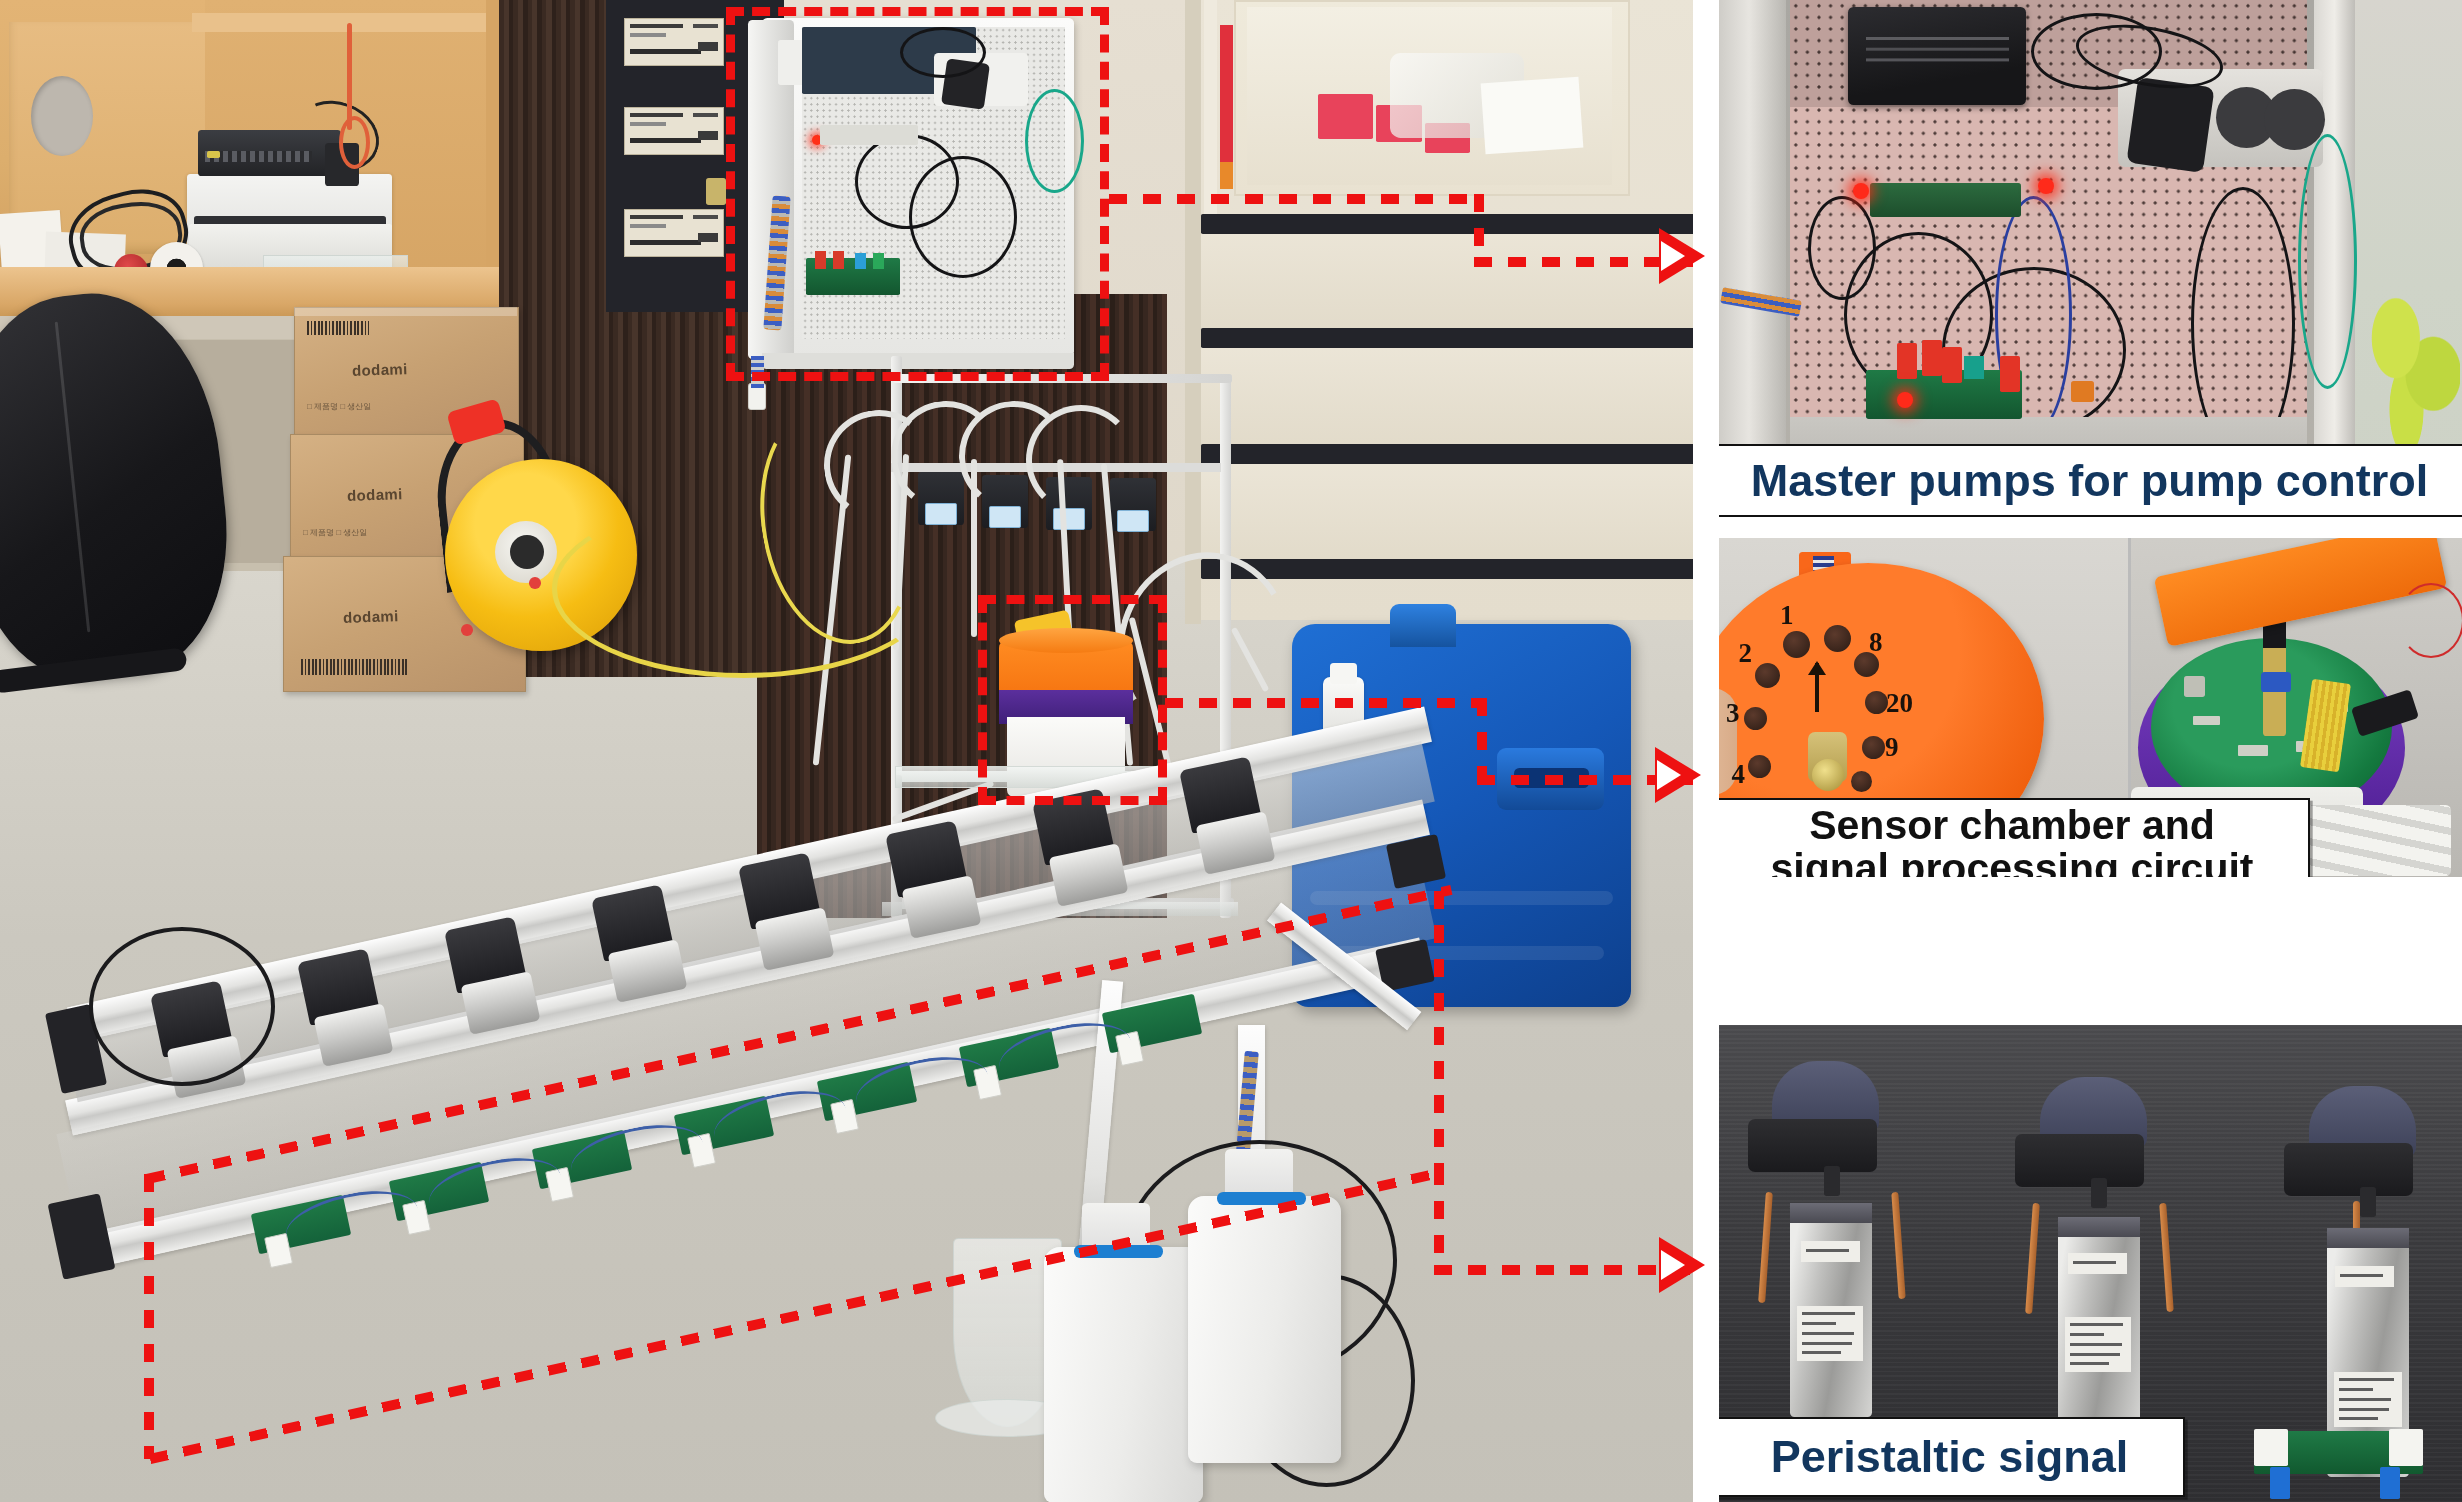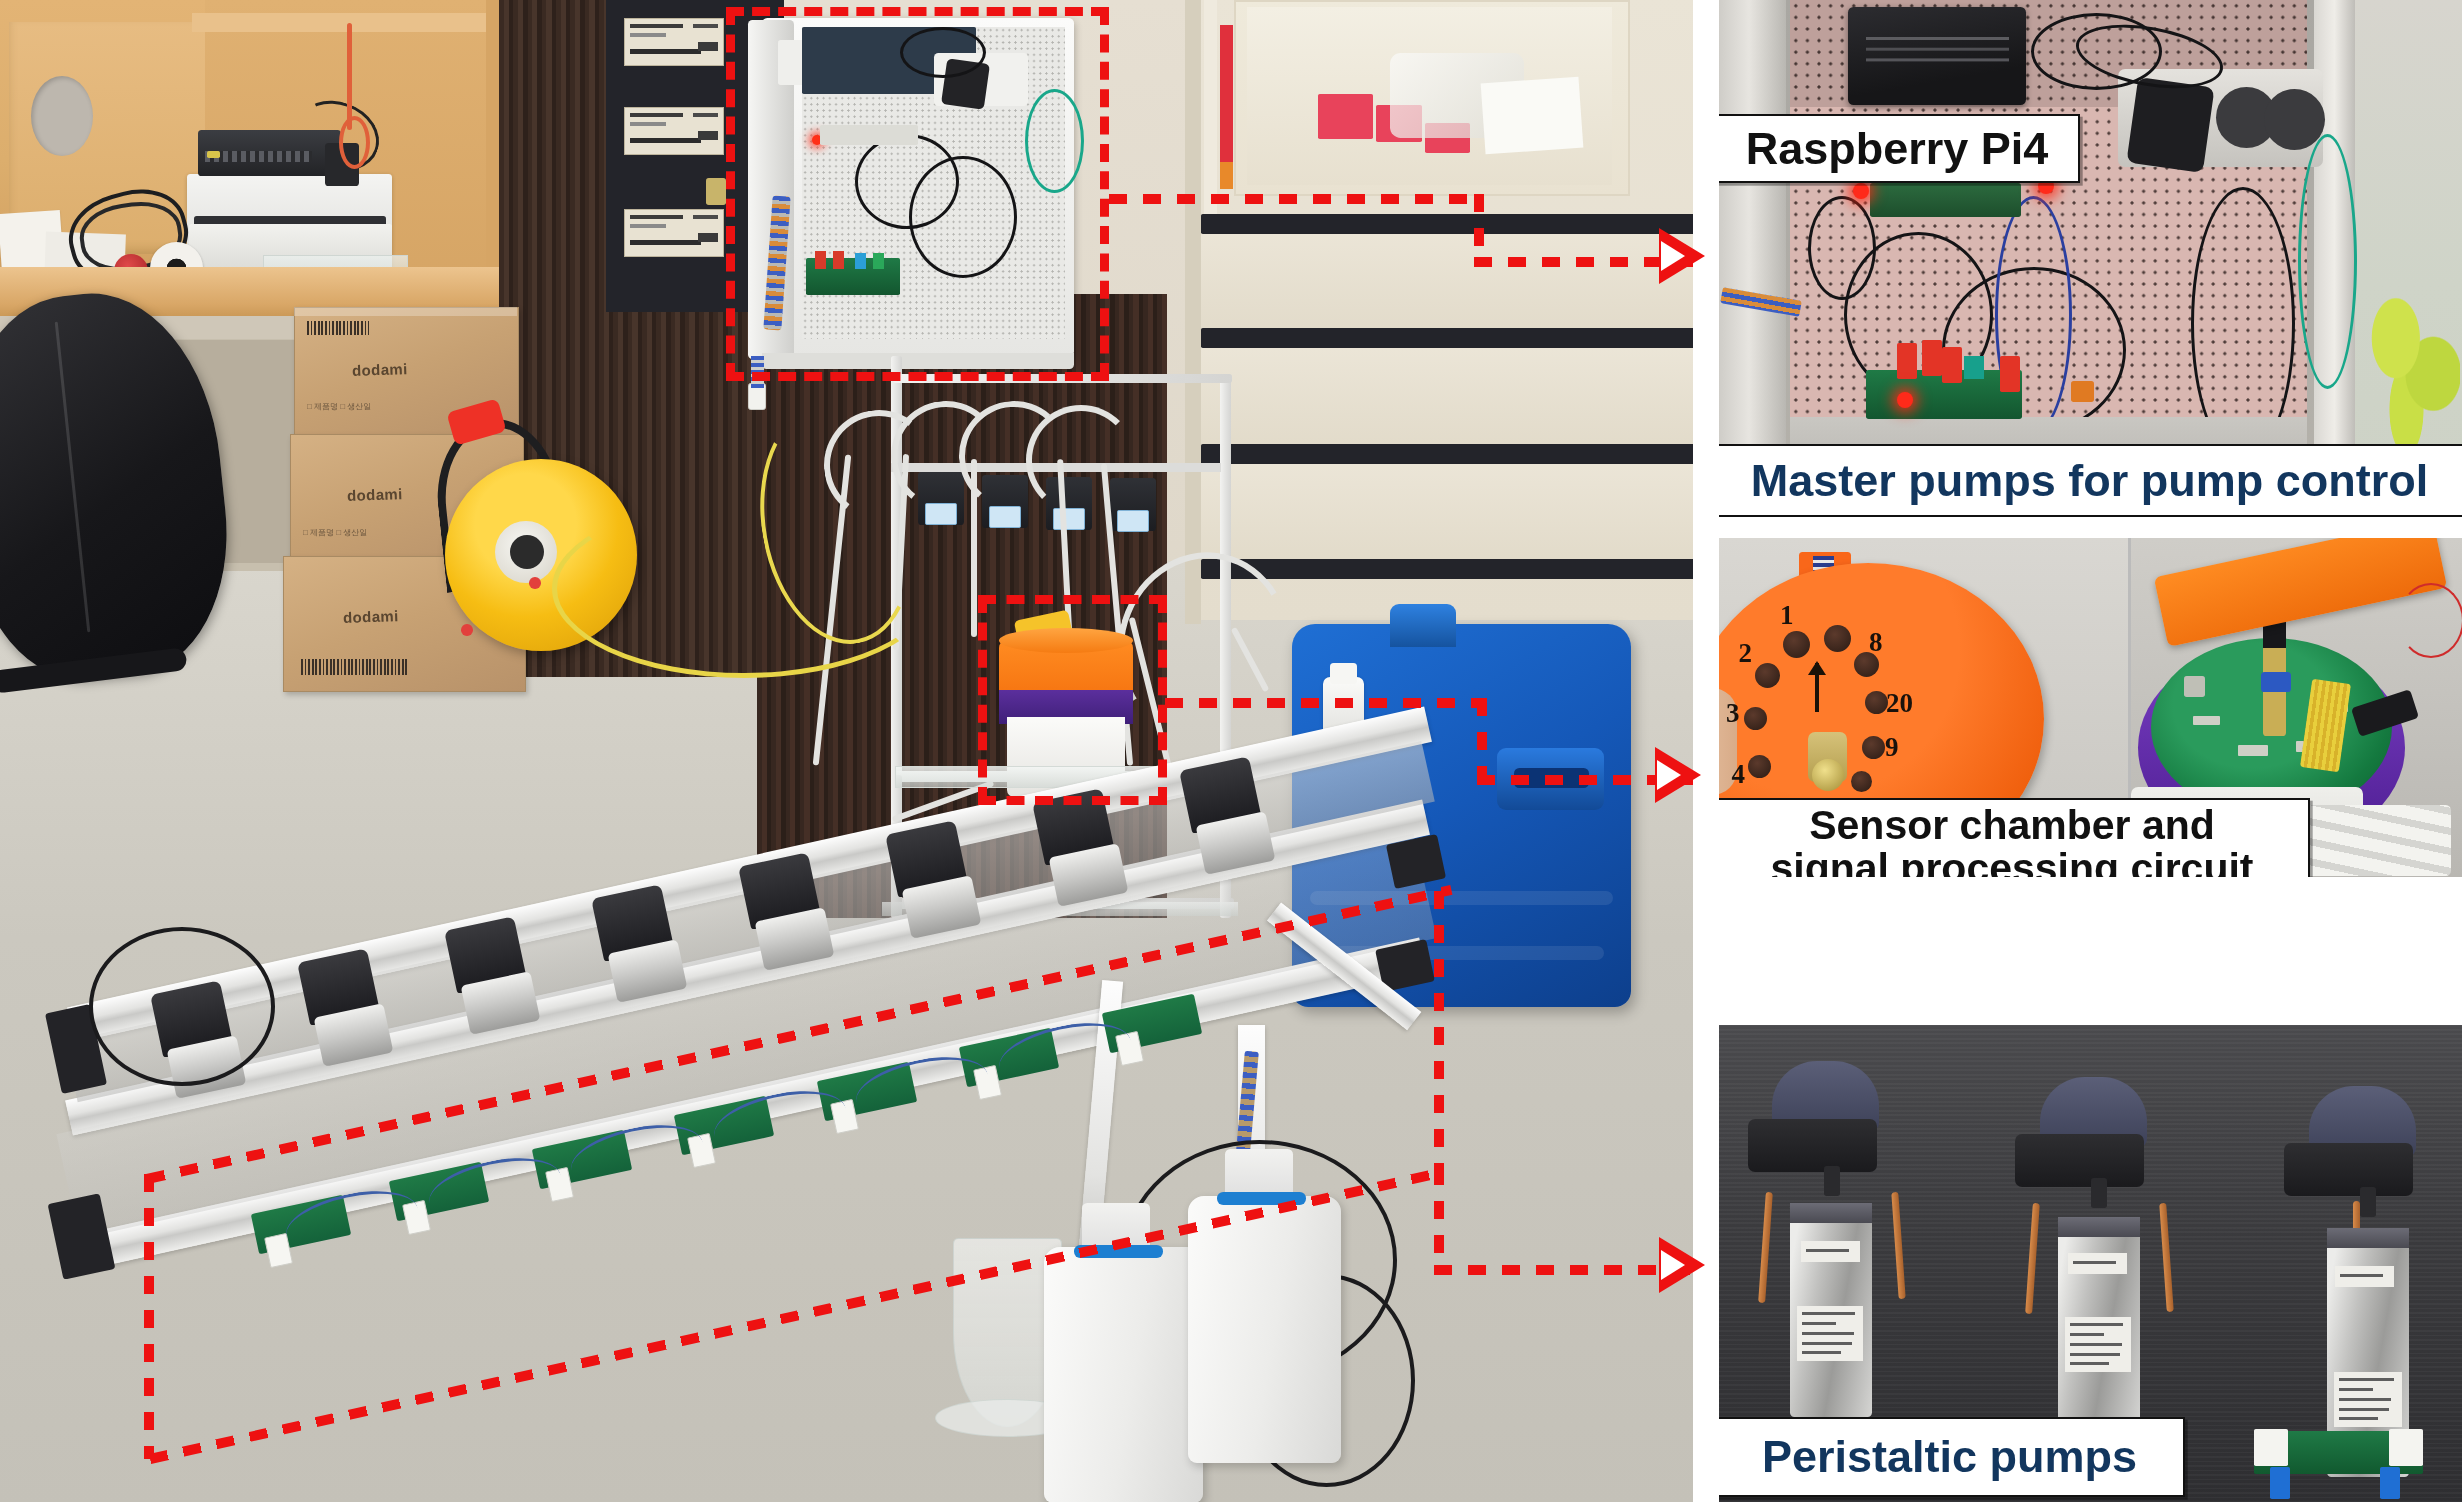--- a/index.html
+++ b/index.html
@@ -633,23 +633,20 @@
     <div class="p1-base"></div>
     <div class="p1-greenpcb"></div>
     <div class="relay" style="left:178px;top:343px;"></div>
     <div class="relay" style="left:203px;top:340px;"></div>
     <div class="relay" style="left:223px;top:347px;"></div>
     <div class="relay" style="left:281px;top:356px;"></div>
     <div style="position:absolute;left:245px;top:356px;width:19.6px;height:23px;background:#17a08c;"></div>
     <div class="led" style="left:178px;top:392px;"></div>
     <div style="position:absolute;left:352px;top:381px;width:23px;height:21.4px;background:#e07a22;border-radius:2.7px;"></div>
 
-    <div class="cap-box" style="left:-4.5px;top:114px;width:365px;height:69px;">
-      <span class="cap-txt" style="font-size:45px;color:#111;">Raspberry Pi4</span>
-    </div>
     <div class="cap-box plain" style="left:-4.5px;top:444px;width:750px;height:73px;border-width:2.7px;">
       <span class="cap-txt" style="font-size:45px;color:#12365e;">Master pumps for pump control</span>
     </div>
   </div>
 
   <div class="panel" style="left:1719px;top:538px;width:743px;height:339px;">
     <div class="p2-left"></div>
     <div class="p2-right"></div>
 
     <div class="disc-tab"></div>
@@ -758,18 +755,18 @@
         <i class="ln" style="top:36px;width:50px;"></i>
         <i class="ln" style="top:45px;width:39px;"></i>
       </div>
     <div class="p3-pcb" style="left:535px;top:406px;width:169px;height:43px;"></div>
     <div class="p3-conn" style="left:535px;top:404px;width:34px;height:37px;"></div>
     <div class="p3-conn" style="left:670px;top:404px;width:34px;height:37px;"></div>
     <div class="p3-blue" style="left:551px;top:442px;width:19.6px;height:32px;"></div>
     <div class="p3-blue" style="left:661px;top:442px;width:19.6px;height:32px;"></div>
 
     <div class="cap-box" style="left:-4.5px;top:392px;width:470px;height:80px;">
-      <span class="cap-txt" style="font-size:45px;color:#12365e;">Peristaltic pumps</span>
+      <span class="cap-txt" style="font-size:45px;color:#12365e;">Peristaltic signal</span>
     </div>
   </div>
 
 </div>
 
 
 </body></html>

